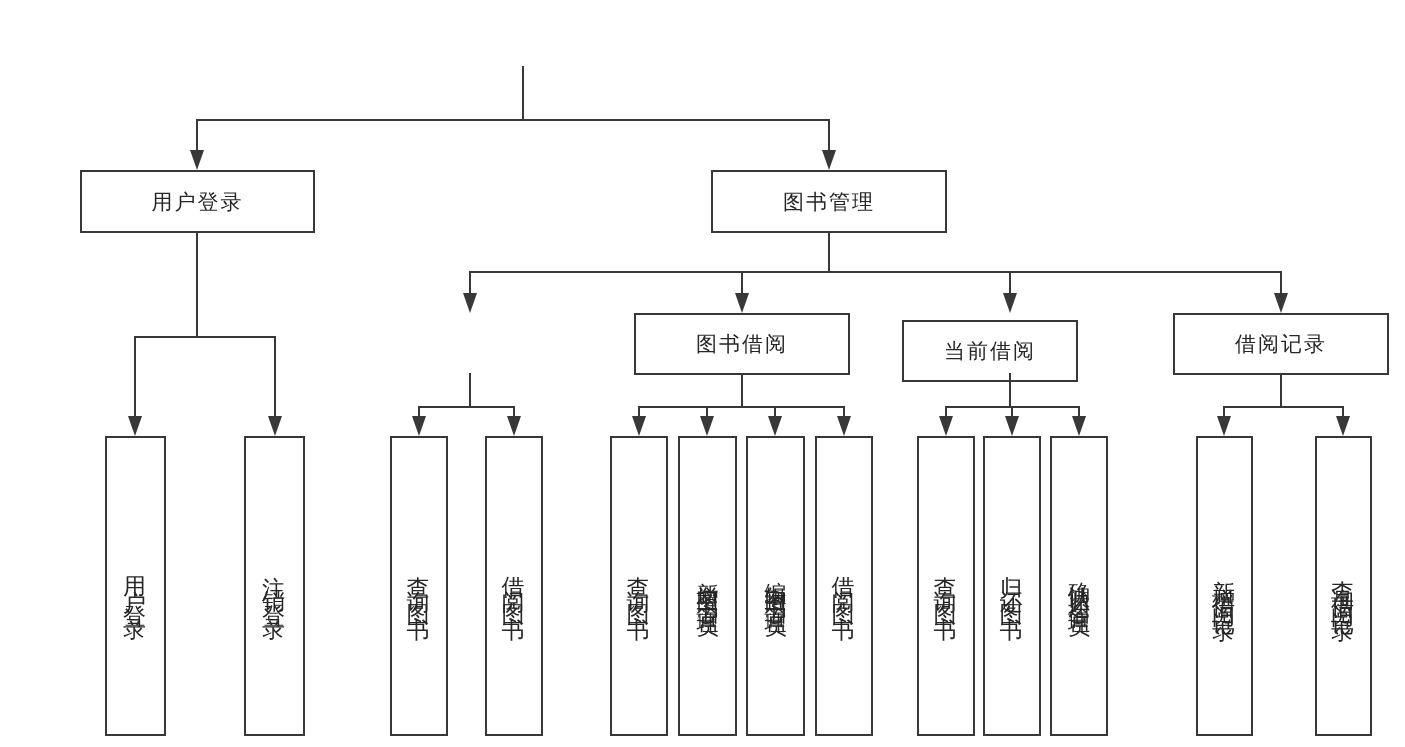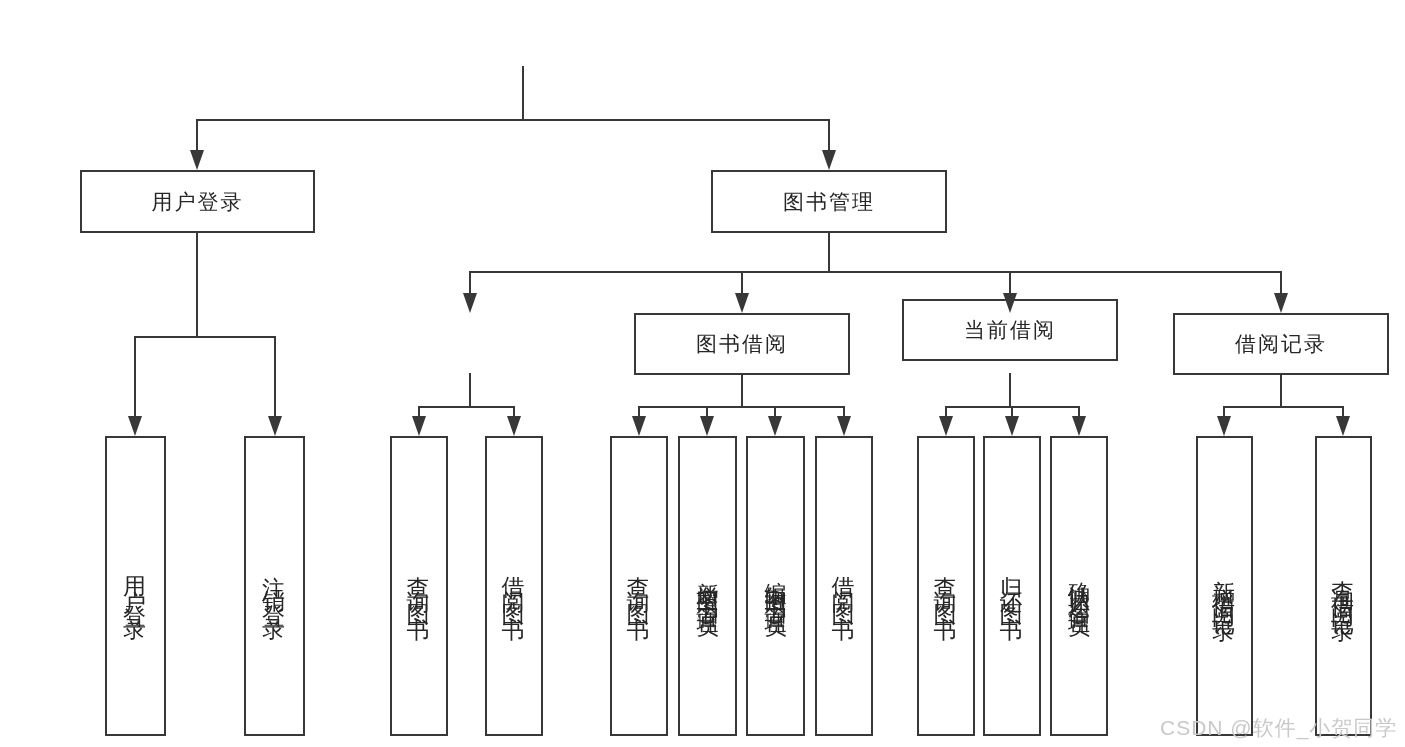--- a/index.html
+++ b/index.html
@@ -68,21 +68,21 @@
   <div class="box" style="left:80px;top:170px;width:235px;height:63px;">
     <span class="hlabel">用户登录</span>
   </div>
   <div class="box" style="left:711px;top:170px;width:236px;height:63px;align-items:center;">
     <span class="hlabel">图书管理</span>
   </div>
 
   <div class="box" style="left:634px;top:313px;width:216px;height:62px;">
     <span class="hlabel">图书借阅</span>
   </div>
-  <div class="box" style="left:902px;top:299px;width:216px;height:62px;text-align:center;">
+  <div class="box" style="left:902px;top:320px;width:176px;height:62px;text-align:center;">
     <span class="hlabel">当前借阅</span>
   </div>
   <div class="box" style="left:1173px;top:313px;width:216px;height:62px;">
     <span class="hlabel">借阅记录</span>
   </div>
 
   <div class="leaf" style="left:105px;width:61px;">
     <span class="vtext">用户登录</span>
   </div>
   <div class="leaf" style="left:244px;width:61px;">
@@ -119,21 +119,20 @@
     <span class="vtext long">确认归还（管理员）</span>
   </div>
 
   <div class="leaf" style="left:1196px;width:57px;">
     <span class="vtext mid">新增借阅记录</span>
   </div>
   <div class="leaf" style="left:1315px;width:57px;">
     <span class="vtext mid">查询借阅记录</span>
   </div>
 
-  <div id="watermark">CSDN @软件_小贺同学</div>
 <div class="vline" style="left: 522px; top: 66px; height: 55px;"></div>
     <div class="vline" style="left: 196px; top: 119px; height: 34px;"></div>
     <div class="vline" style="left: 828px; top: 119px; height: 34px;"></div>
     <div class="vline" style="left: 196px; top: 231px; height: 107px;"></div>
     <div class="vline" style="left: 134px; top: 336px; height: 82px;"></div>
     <div class="vline" style="left: 274px; top: 336px; height: 82px;"></div>
     <div class="vline" style="left: 828px; top: 231px; height: 42px;"></div>
     <div class="vline" style="left: 469px; top: 271px; height: 24px;"></div>
     <div class="vline" style="left: 741px; top: 271px; height: 24px;"></div>
     <div class="vline" style="left: 1009px; top: 271px; height: 24px;"></div>

